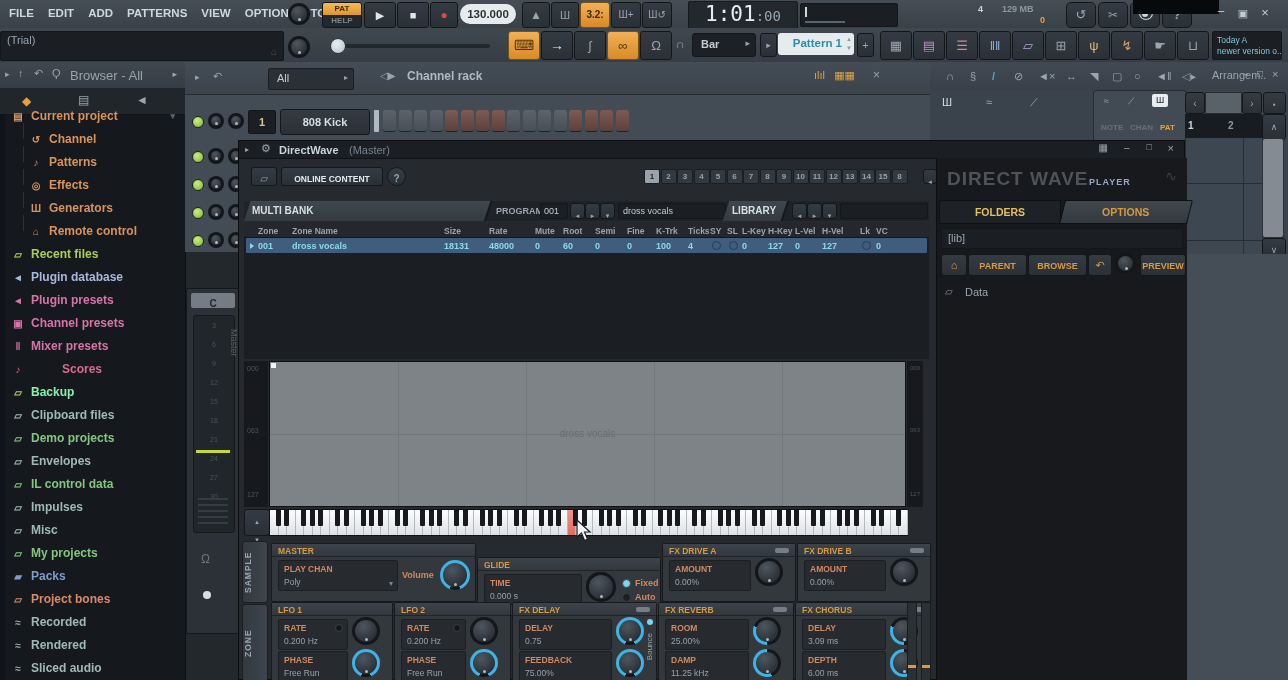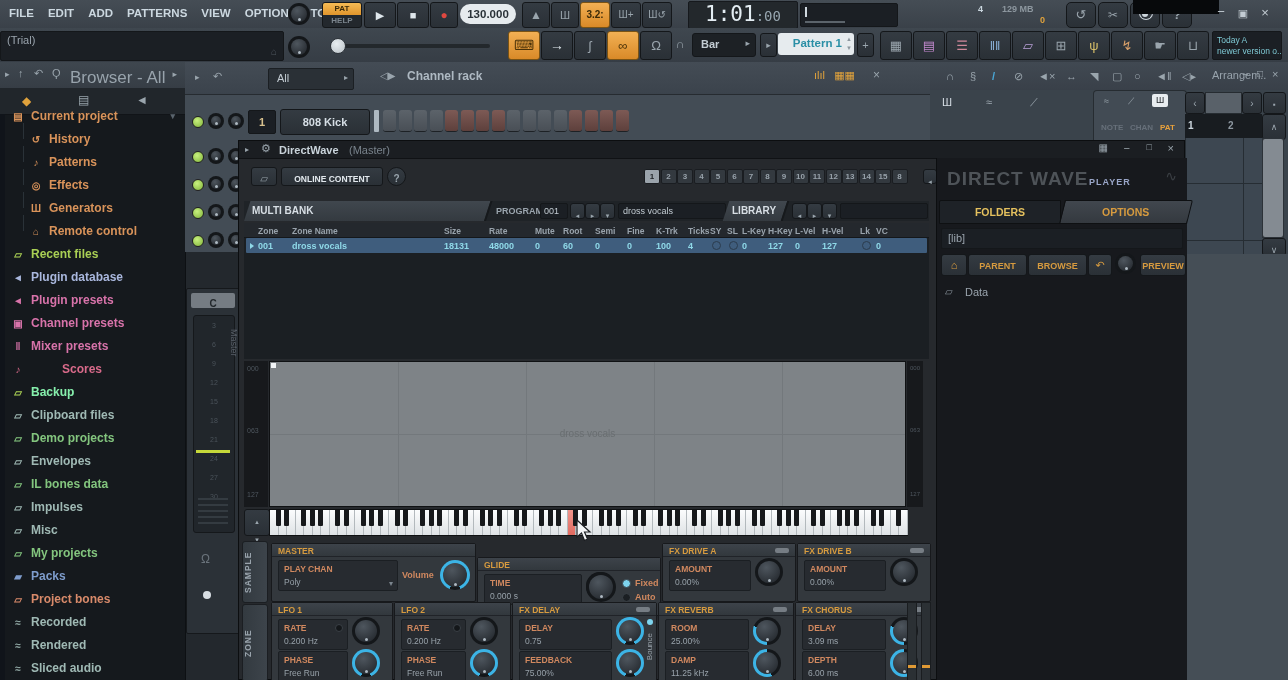--- a/index.html
+++ b/index.html
@@ -153,38 +153,38 @@
     <div style="font-size:8.5px;color:#7fc9d4;padding:3px 0 0 4px;">Today A</div>
     <div style="font-size:8.5px;color:#7fc9d4;padding:1px 0 0 4px;white-space:nowrap;">newer version o..</div>
     </div>
 
   <div class="ab" style="left:0;top:62px;width:185px;height:618px;background:#15191d;border-right:1px solid #0d1013;">
     <div style="position:absolute;left:0;top:0;width:185px;height:26px;background:linear-gradient(#3f474f,#363d45);border-bottom:1px solid #1d2125;">
       <span class="ic" style="position:absolute;left:5px;top:8px;font-size:9px;">▸</span>
       <span class="ic" style="position:absolute;left:18px;top:6px;font-size:11px;">↑</span>
       <span class="ic" style="position:absolute;left:34px;top:6px;font-size:11px;">↶</span>
       <span class="ic" style="position:absolute;left:52px;top:6px;font-size:11px;">Ϙ</span>
-      <span style="position:absolute;left:70px;top:6px;font-size:17px;color:#98a3ac;">Browser - All</span>
+      <span style="position:absolute;left:70px;top:6px;font-size:13px;color:#98a3ac;">Browser - All</span>
       <span class="ic" style="position:absolute;right:8px;top:8px;font-size:9px;">▸</span>
     </div>
     <div style="position:absolute;left:0;top:26px;width:185px;height:26px;background:#21262b;border-bottom:1px solid #111418;">
       <span style="position:absolute;left:22px;top:6px;font-size:12px;color:#e0a23c;">◆</span>
       <span class="ic" style="position:absolute;left:78px;top:6px;font-size:12px;">▤</span>
       <span class="ic" style="position:absolute;left:136px;top:6px;font-size:12px;">◄</span>
     </div>
     <div id="browser-list" style="position:absolute;left:0;top:0;width:185px;height:618px;">
         <div class="bitem" style="top: 44px;">
           <div class="bicon" style="color: rgb(217, 147, 90);">▤</div>
           <div class="blabel" style="color: rgb(217, 147, 90);">Current project</div>
           <div style="position: absolute; right: 8px; color: rgb(90, 100, 109); font-size: 9px;"> ▾</div>
         </div>
         <div class="bitem child" style="top: 67px;">
           <div style="position: absolute; left: 23px; top: -6px; width: 1px; height: 16px; background: rgb(42, 50, 56);"></div>
           <div class="bicon" style="color: rgb(217, 147, 90);">↺</div>
-          <div class="blabel" style="color: rgb(217, 147, 90);">History</div>
+          <div class="blabel" style="color: rgb(217, 147, 90);">Channel</div>
         </div>
         <div class="bitem child" style="top: 90px;">
           <div style="position: absolute; left: 23px; top: -6px; width: 1px; height: 16px; background: rgb(42, 50, 56);"></div>
           <div class="bicon" style="color: rgb(217, 147, 90);">♪</div>
           <div class="blabel" style="color: rgb(217, 147, 90);">Patterns</div>
         </div>
         <div class="bitem child" style="top: 113px;">
           <div style="position: absolute; left: 23px; top: -6px; width: 1px; height: 16px; background: rgb(42, 50, 56);"></div>
           <div class="bicon" style="color: rgb(217, 147, 90);">◎</div>
           <div class="blabel" style="color: rgb(217, 147, 90);">Effects</div>
@@ -234,21 +234,21 @@
         <div class="bitem" style="top: 366px;">
           <div class="bicon" style="color: rgb(131, 197, 126);">▱</div>
           <div class="blabel" style="color: rgb(131, 197, 126);">Demo projects</div>
         </div>
         <div class="bitem" style="top: 389px;">
           <div class="bicon" style="color: rgb(159, 185, 180);">▱</div>
           <div class="blabel" style="color: rgb(159, 185, 180);">Envelopes</div>
         </div>
         <div class="bitem" style="top: 412px;">
           <div class="bicon" style="color: rgb(131, 197, 126);">▱</div>
-          <div class="blabel" style="color: rgb(131, 197, 126);">IL bones data</div>
+          <div class="blabel" style="color: rgb(131, 197, 126);">IL control data</div>
         </div>
         <div class="bitem" style="top: 435px;">
           <div class="bicon" style="color: rgb(159, 185, 180);">▱</div>
           <div class="blabel" style="color: rgb(159, 185, 180);">Impulses</div>
         </div>
         <div class="bitem" style="top: 458px;">
           <div class="bicon" style="color: rgb(159, 185, 180);">▱</div>
           <div class="blabel" style="color: rgb(159, 185, 180);">Misc</div>
         </div>
         <div class="bitem" style="top: 481px;">

